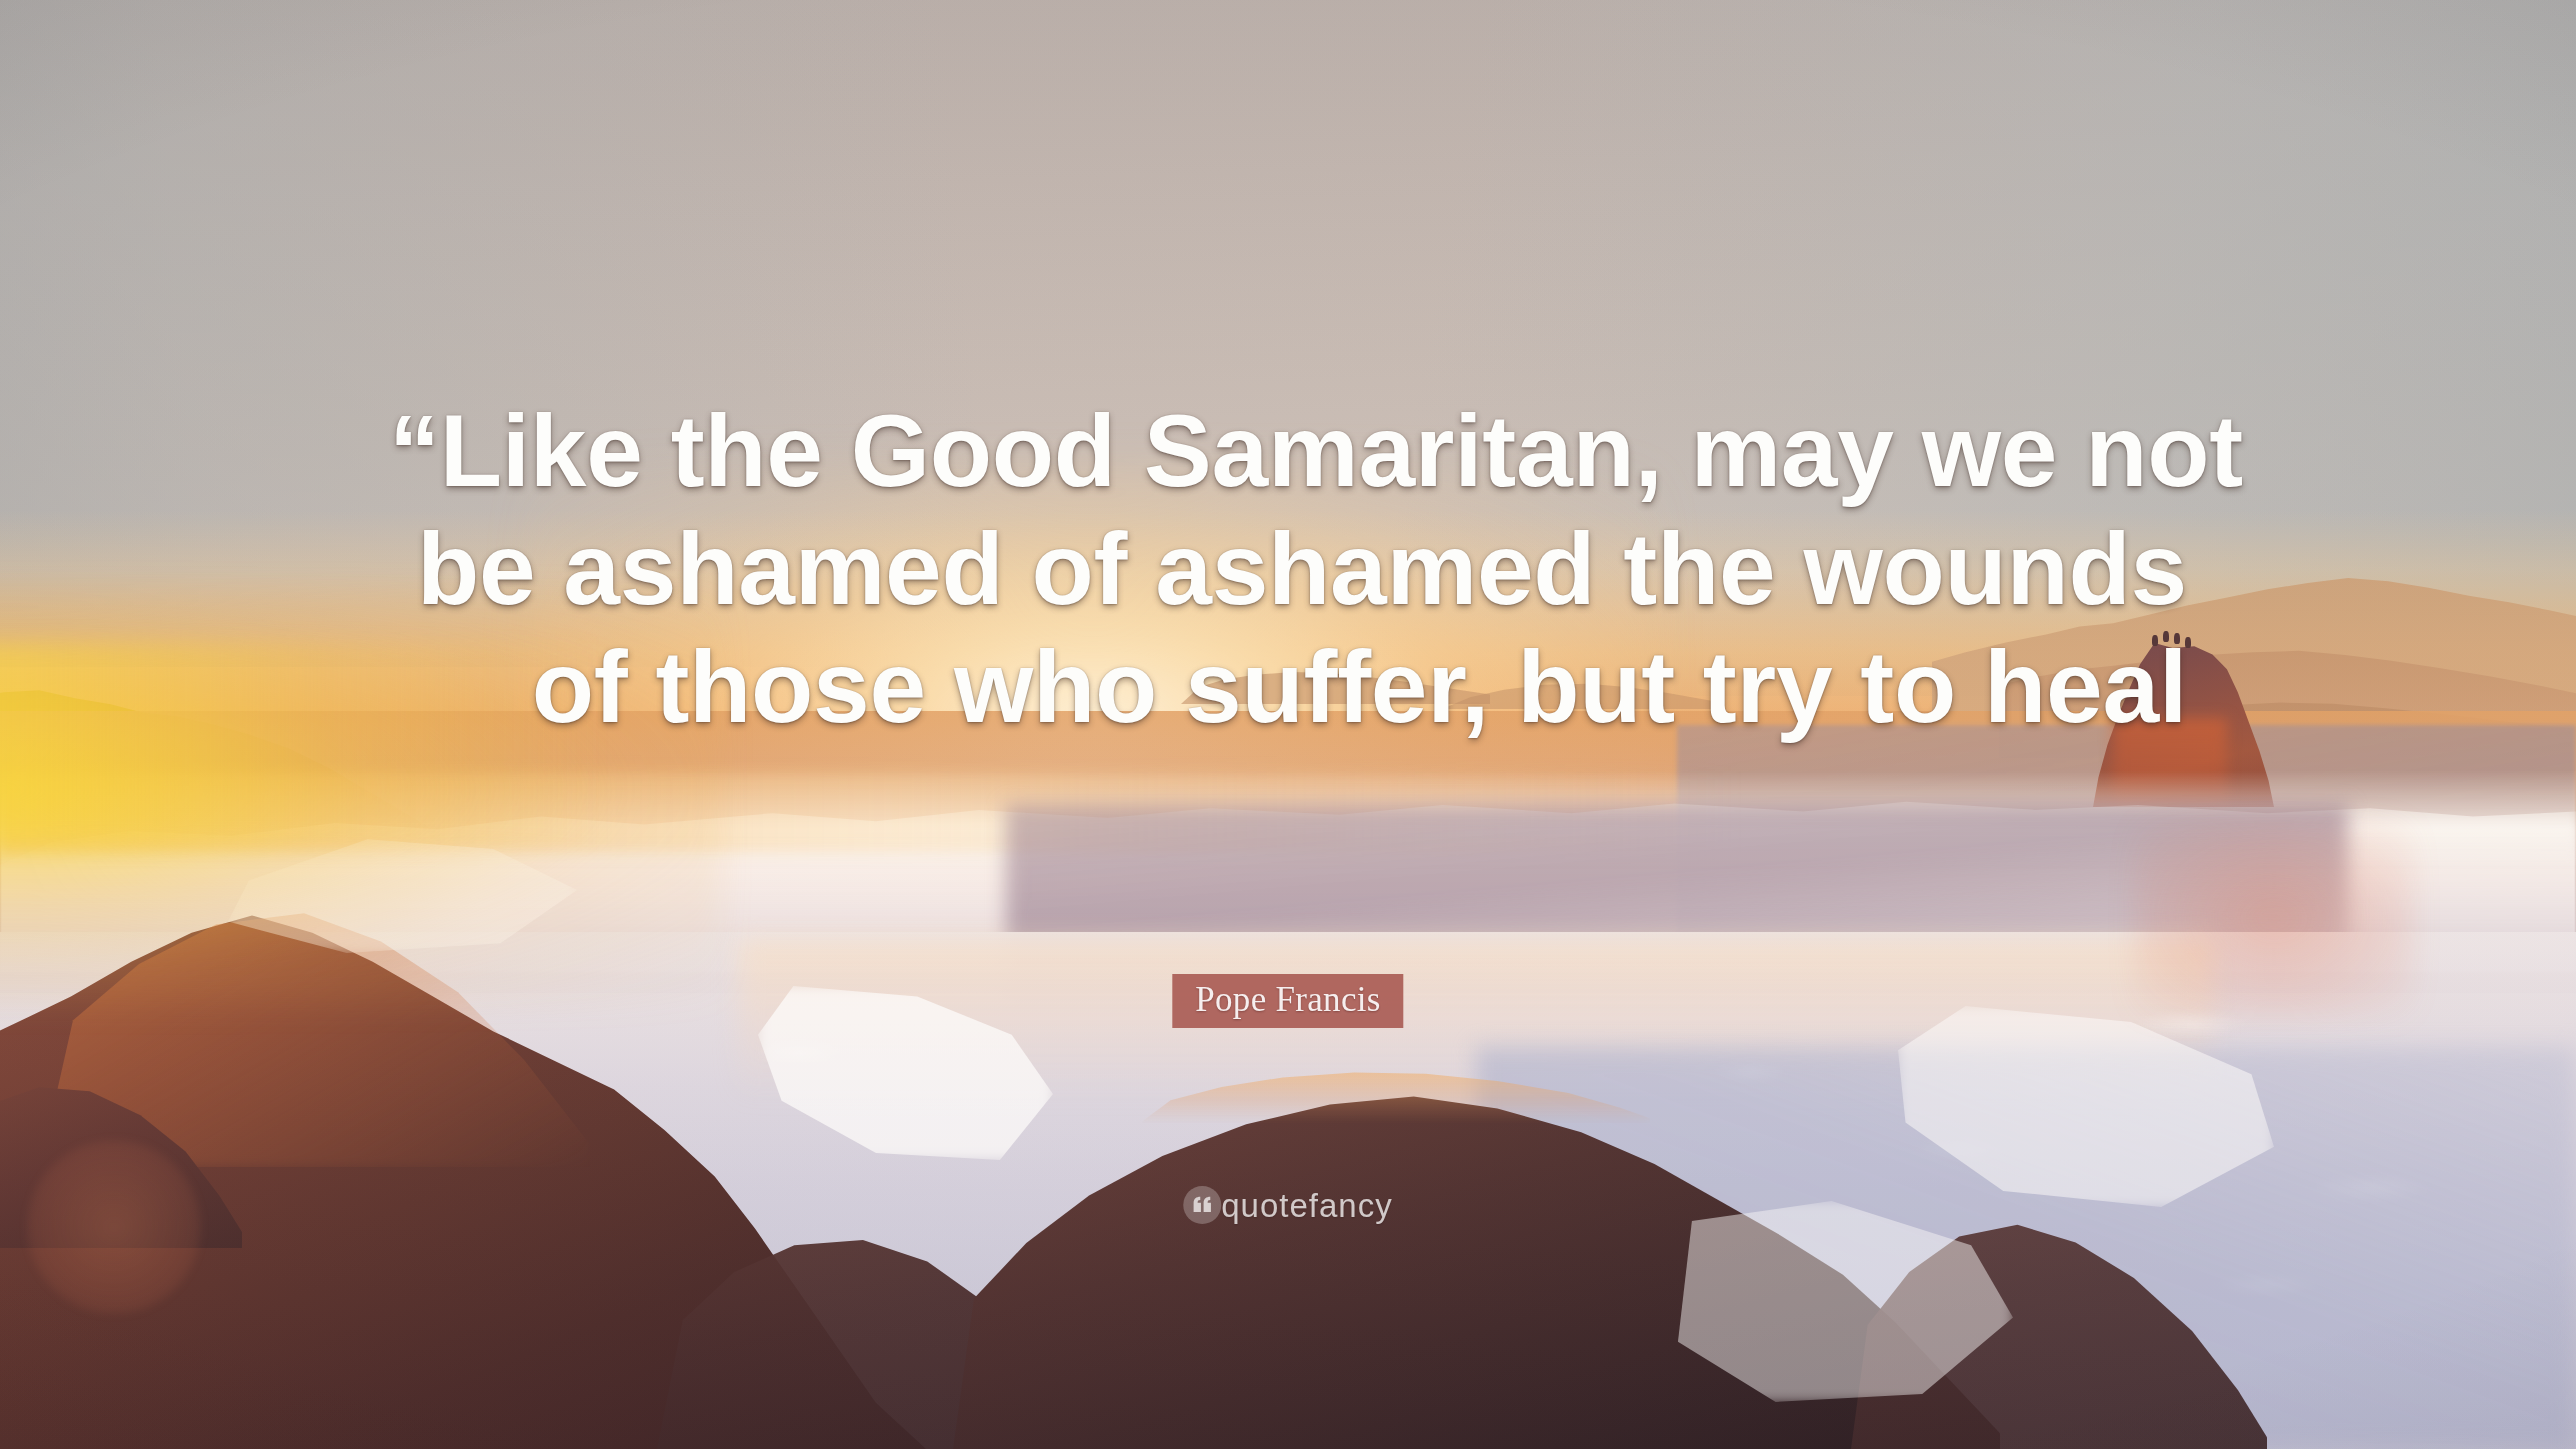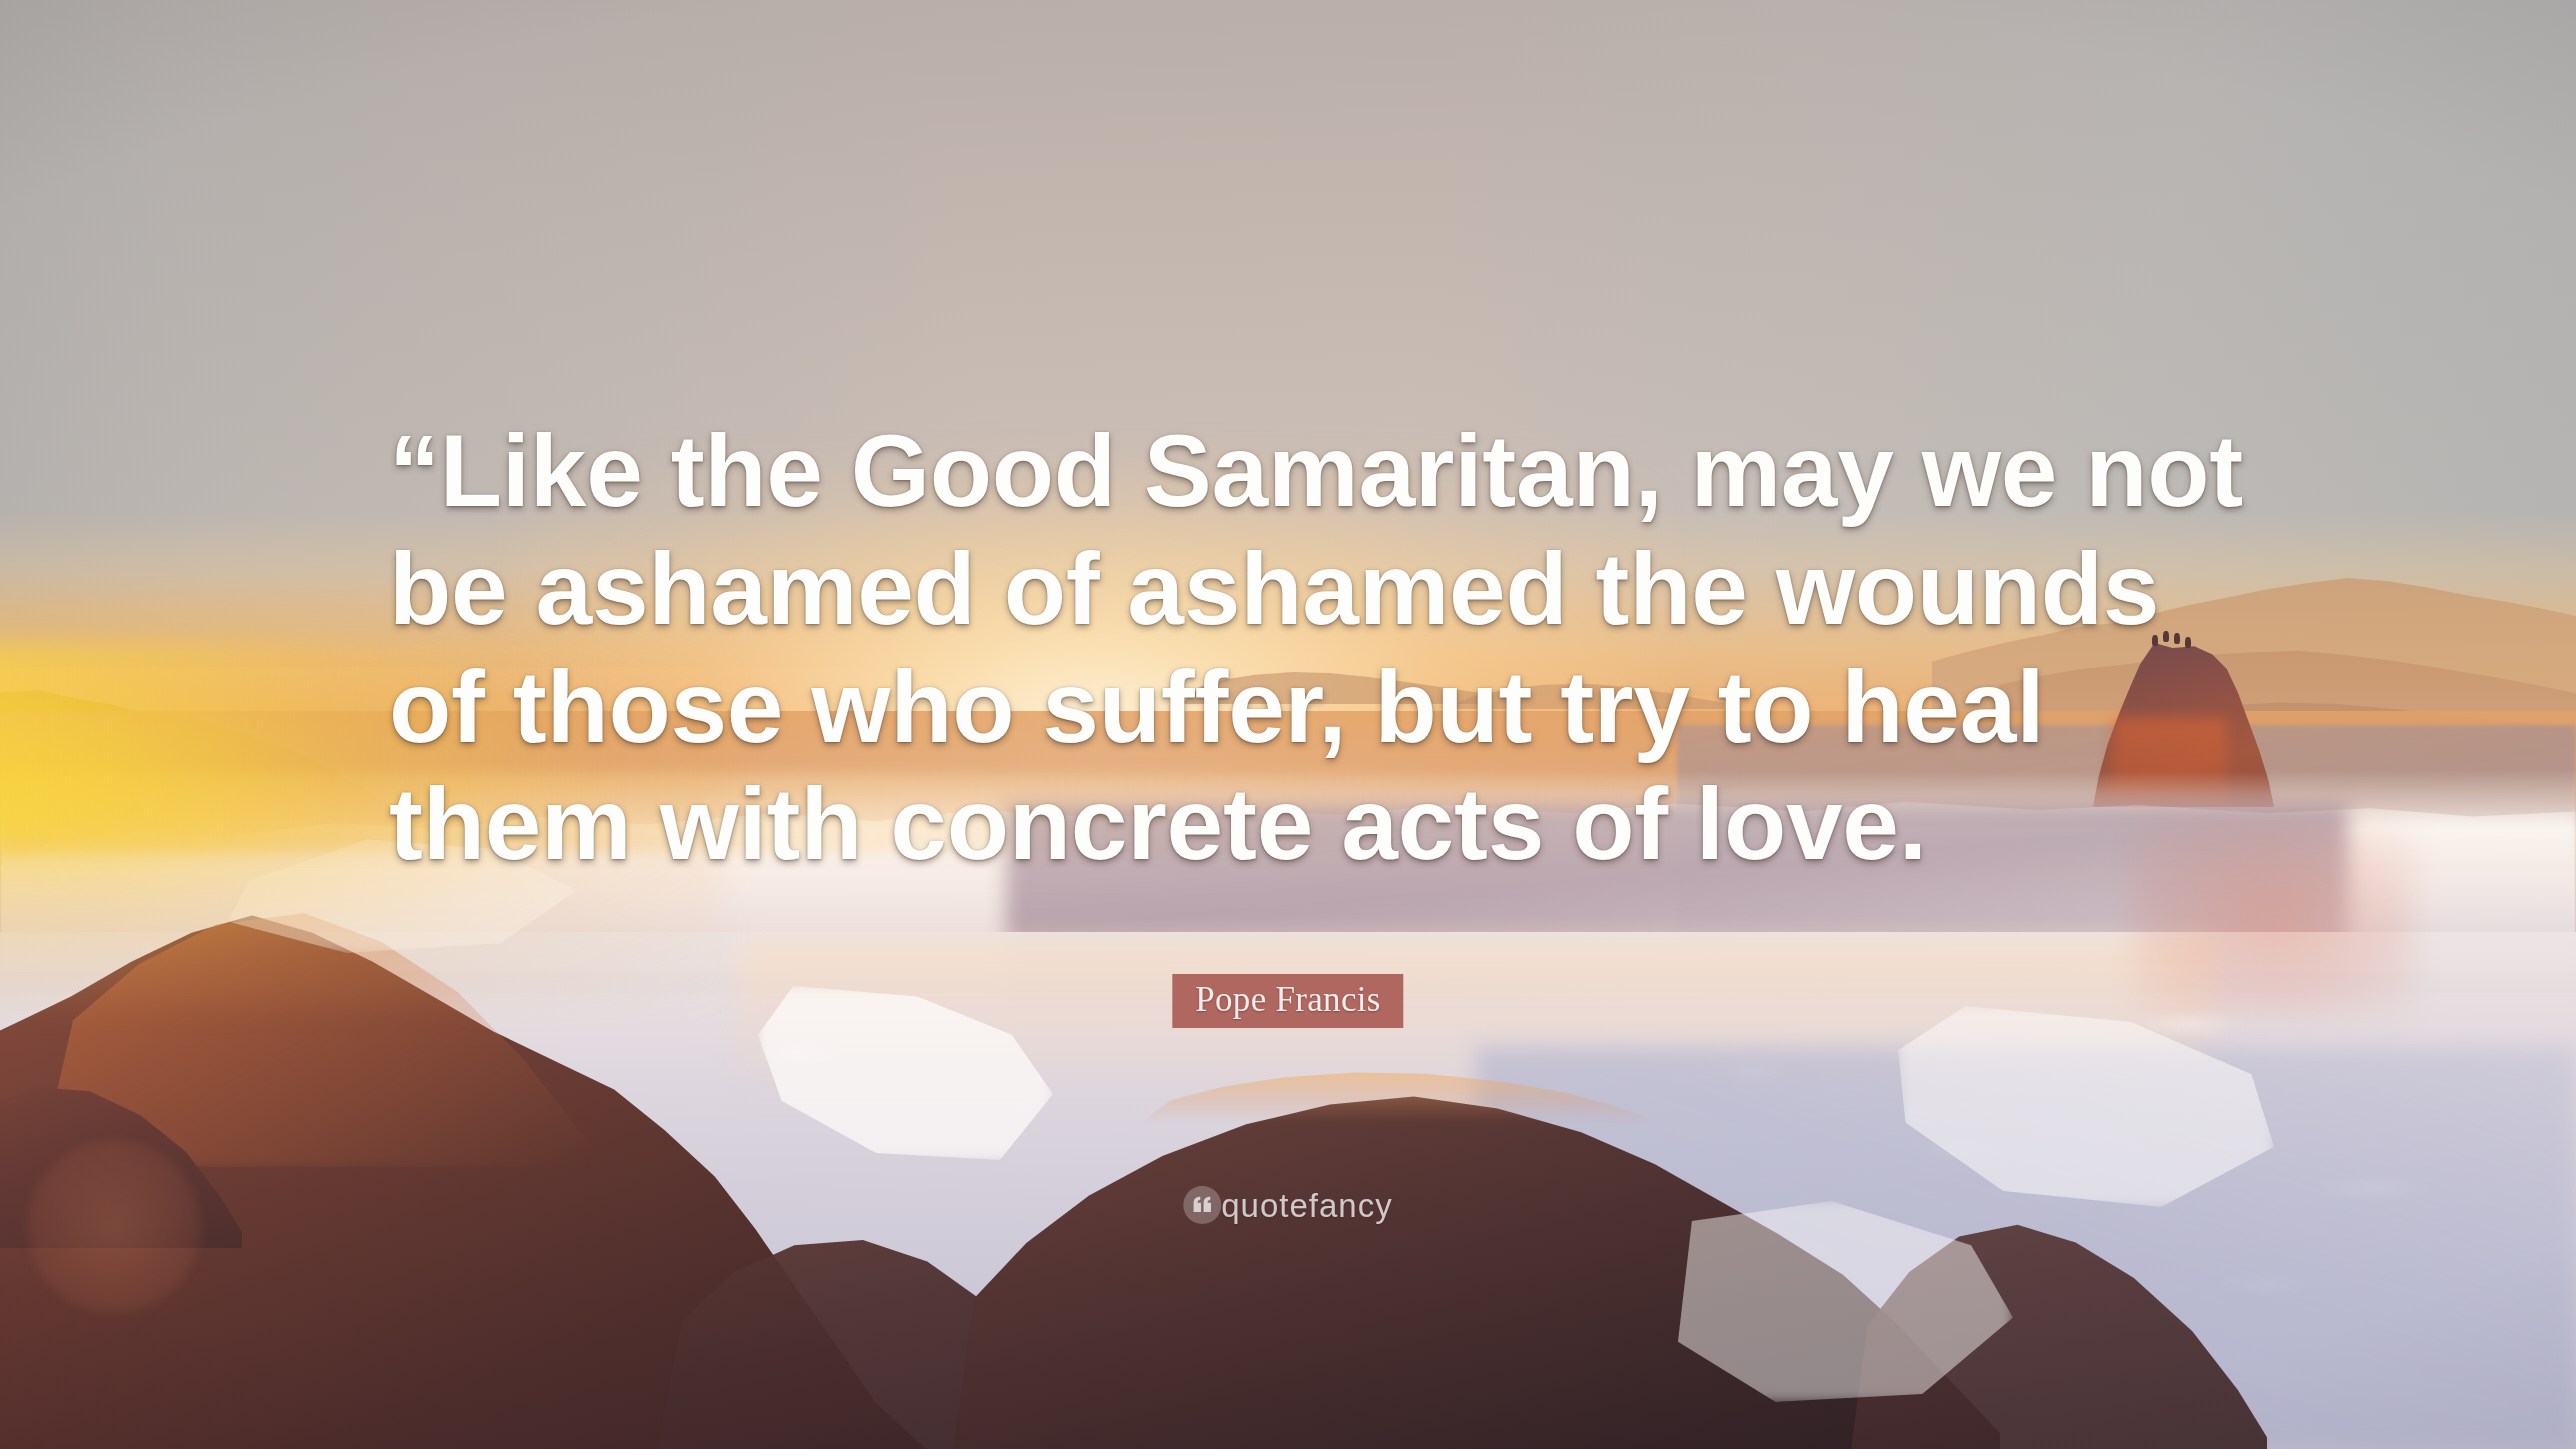--- a/index.html
+++ b/index.html
@@ -286,21 +286,21 @@
     pointer-events:none;
   }
 
   
   .content{
     position:absolute;left:0;top:0;width:2576px;height:1449px;
     display:flex;flex-direction:column;align-items:center;
   }
   .quote-block{
     position:absolute;left:50%;transform:translateX(-50%);
-    top:413px;width:1798px;text-align:left;
+    top:393px;width:1798px;text-align:right;
   }
   .qline{
     display:block;
     color:#fdfdfb;
     font-family:"Liberation Sans",sans-serif;
     font-weight:700;
     font-size:102px;
     line-height:1.155;
     letter-spacing:-0.3px;
     text-shadow:
@@ -404,21 +404,20 @@
   <div class="flare-red"></div>
 
   <div class="layer grade"></div>
 
   <div class="content">
 
     <div class="quote-block">
       <span class="qline">“Like the Good Samaritan, may we not</span>
       <span class="qline">be ashamed of ashamed the wounds</span>
       <span class="qline">of those who suffer, but try to heal</span>
-      <span class="qline">them with concrete acts of love.</span>
     </div>
 
     <div class="attrib">Pope Francis</div>
 
     <div class="watermark">
       <span class="wm-badge">
         <svg width="20" height="17.4" viewBox="0 0 30 26" aria-hidden="true">
           <path d="M2 24 L2 10 C2 4 6 1 12 1 L12 6 C9 6 8 7 8 10 L13 10 L13 24 Z" fill="#ffffff" opacity="0.95"></path>
           <path d="M17 24 L17 10 C17 4 21 1 27 1 L27 6 C24 6 23 7 23 10 L28 10 L28 24 Z" fill="#ffffff" opacity="0.95"></path>
         </svg>

